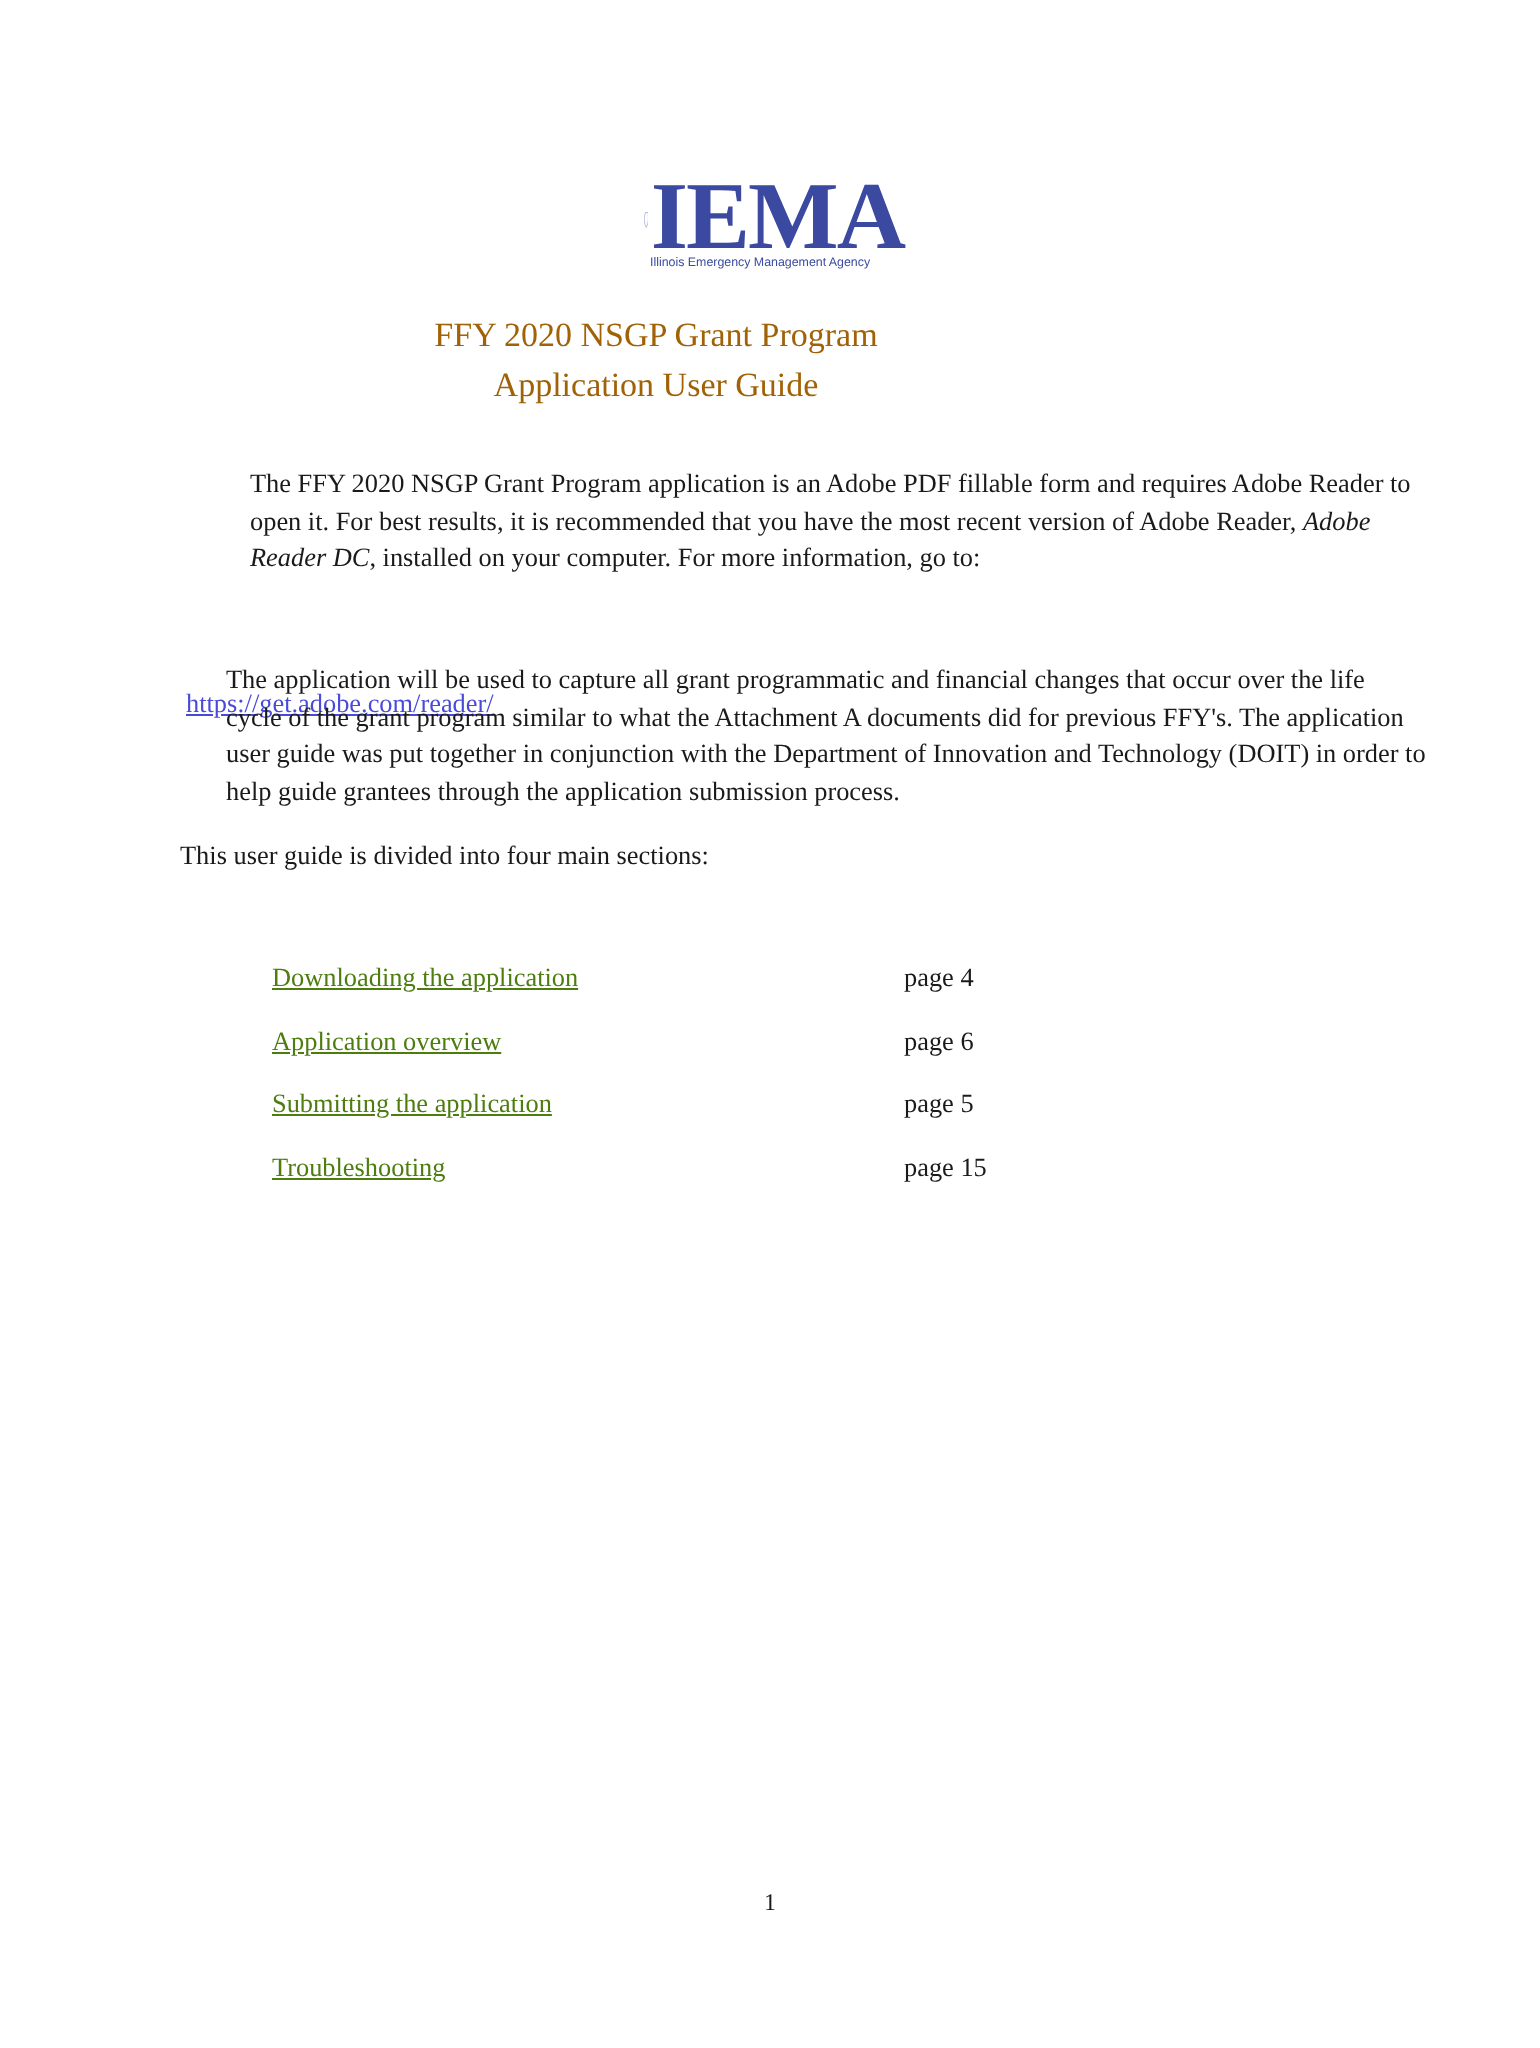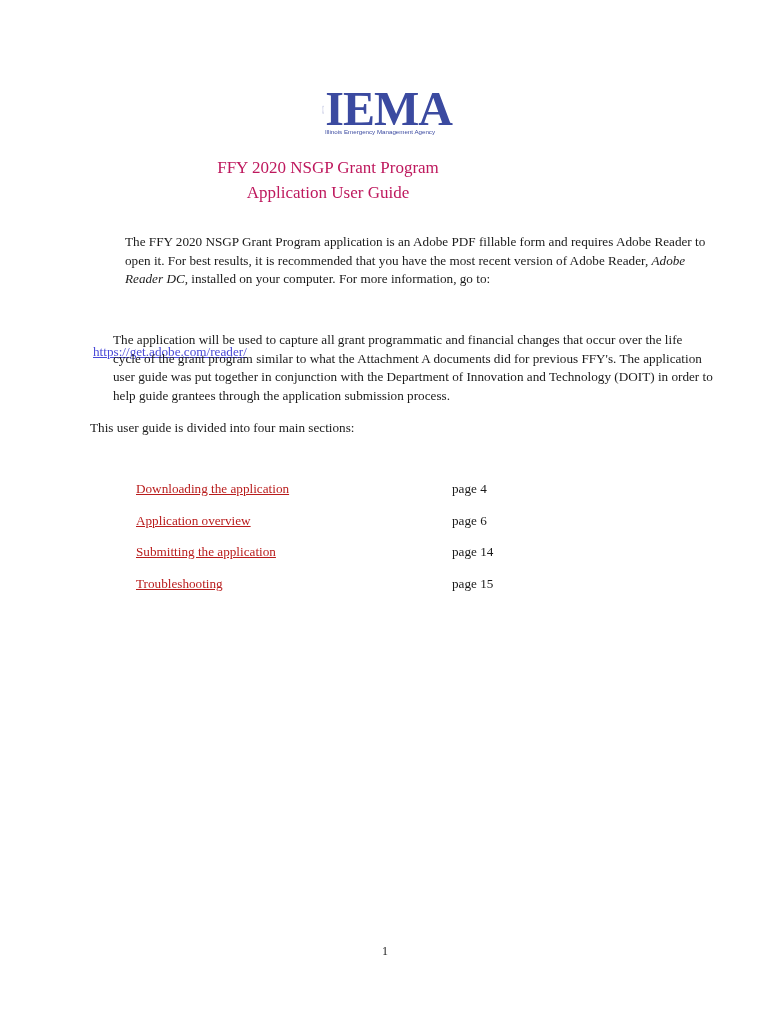--- a/index.html
+++ b/index.html
@@ -58,21 +58,21 @@
     }
     
     .title {
       position: absolute;
       left: 0;
       width: 656px;
       top: 155px;
       text-align: center;
       font-size: 17px;
       line-height: 25px;
-      color: #be185d;
+      color: #a16207;
     }
     .title div { white-space: nowrap; }
     
     .para {
       position: absolute;
       left: 90px;
       width: 600px;
       font-size: 13.2px;
       line-height: 18.5px;
       color: #1a1a1a;
@@ -96,21 +96,21 @@
     .toc-row {
       position: relative;
       height: 31.5px;
       font-size: 13.2px;
       line-height: 18px;
     }
     .toc-link {
       position: absolute;
       left: 0;
       top: 0;
-      color: #b91c1c;
+      color: #4d7c0f;
       text-decoration: underline;
       white-space: nowrap;
       text-align: right;
     }
     .toc-page {
       position: absolute;
       left: 316px;
       top: 0;
       color: #1a1a1a;
       white-space: nowrap;
@@ -160,21 +160,21 @@
     <div class="toc-row">
       <a class="toc-link" href="#">Downloading the application</a>
       <span class="toc-page">page 4</span>
     </div>
     <div class="toc-row">
       <a class="toc-link" href="#">Application overview</a>
       <span class="toc-page">page 6</span>
     </div>
     <div class="toc-row">
       <a class="toc-link" href="#">Submitting the application</a>
-      <span class="toc-page">page 14</span>
+      <span class="toc-page">page 5</span>
     </div>
     <div class="toc-row">
       <a class="toc-link" href="#">Troubleshooting</a>
       <span class="toc-page">page 15</span>
     </div>
   </div>
 
   <div class="page-number">1</div>
 
 </div>

